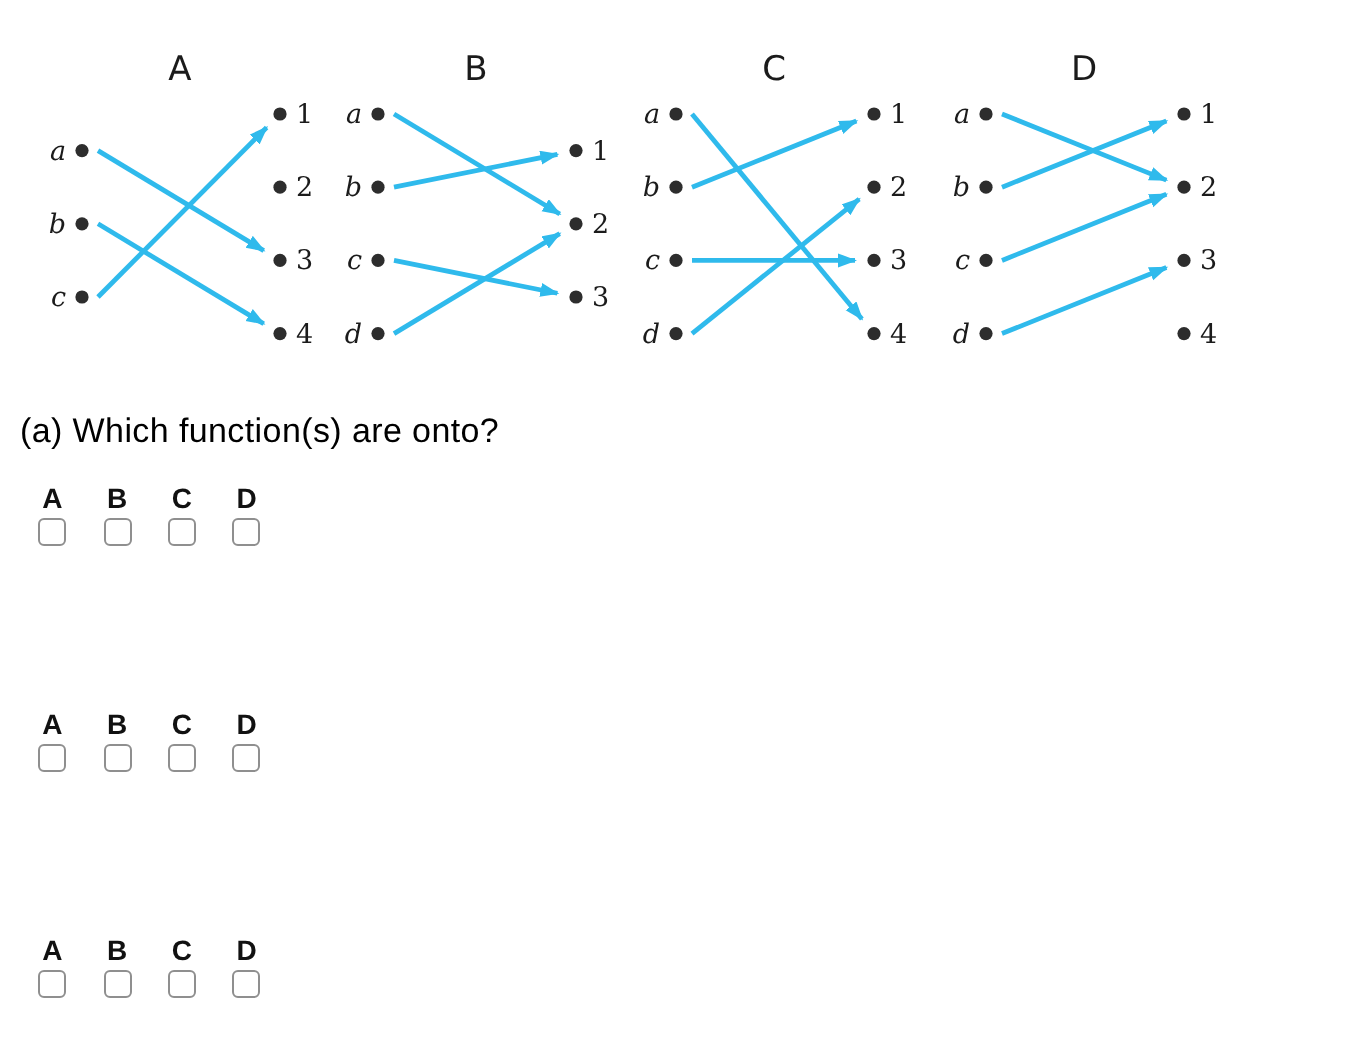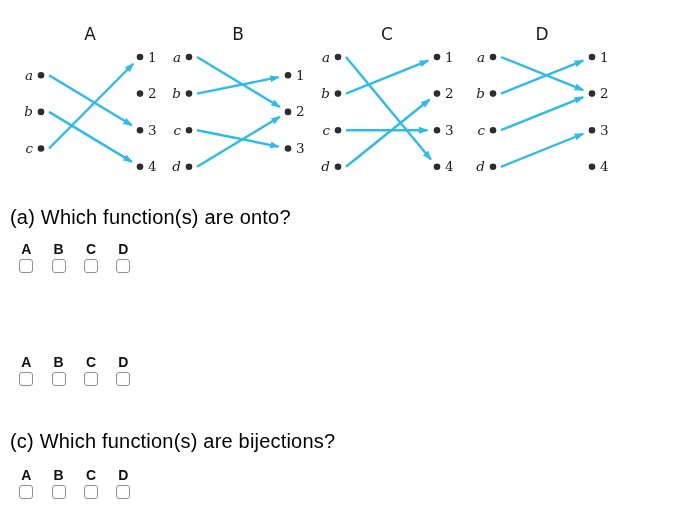--- a/index.html
+++ b/index.html
@@ -3,21 +3,21 @@
 <meta charset="utf-8">
 <style>
   html,body{margin:0;padding:0;background:#fff;}
   #app{position:relative;width:675px;height:531px;background:#ffffff;overflow:hidden;
        font-family:"Liberation Sans",sans-serif;}
   #diagrams{position:absolute;left:0;top:0;width:675px;height:196px;}
   .diagram{position:absolute;top:0;}
   .dg-title{font:17px "DejaVu Sans",sans-serif;fill:#1b1b1b;}
   .dg-letter{font:italic 13.5px "DejaVu Serif",serif;fill:#1b1b1b;}
   .dg-num{font:13.5px "DejaVu Serif",serif;fill:#1b1b1b;}
-  .q{position:absolute;left:10px;font-size:20px;letter-spacing:.2px;color:#000;white-space:nowrap;}
+  .q{position:absolute;left:10px;font-size:17px;letter-spacing:.2px;color:#000;white-space:nowrap;}
   .opts{position:absolute;left:10px;display:flex;}
   .opt{width:32.4px;display:flex;flex-direction:column;align-items:center;}
   .opt-label{font-weight:bold;font-size:14px;color:#111;height:16px;line-height:16px;}
   .checkbox{width:12px;height:12px;border:1.5px solid #8f8f8f;border-radius:3px;
             background:#fff;margin-top:2px;box-sizing:content-box;cursor:pointer;}
 </style>
 </head>
 <body>
 
 <div id="app">
@@ -164,21 +164,20 @@
     <div class="opt">
       <div class="opt-label">C</div>
       <div class="checkbox" role="checkbox" aria-checked="false"></div>
     </div>
     <div class="opt">
       <div class="opt-label">D</div>
       <div class="checkbox" role="checkbox" aria-checked="false"></div>
     </div>
   </div>
 
-  <div class="q" style="top:430px">(c) Which function(s) are bijections?</div>
   <div class="opts" style="top:467px">
     <div class="opt">
       <div class="opt-label">A</div>
       <div class="checkbox" role="checkbox" aria-checked="false"></div>
     </div>
     <div class="opt">
       <div class="opt-label">B</div>
       <div class="checkbox" role="checkbox" aria-checked="false"></div>
     </div>
     <div class="opt">

